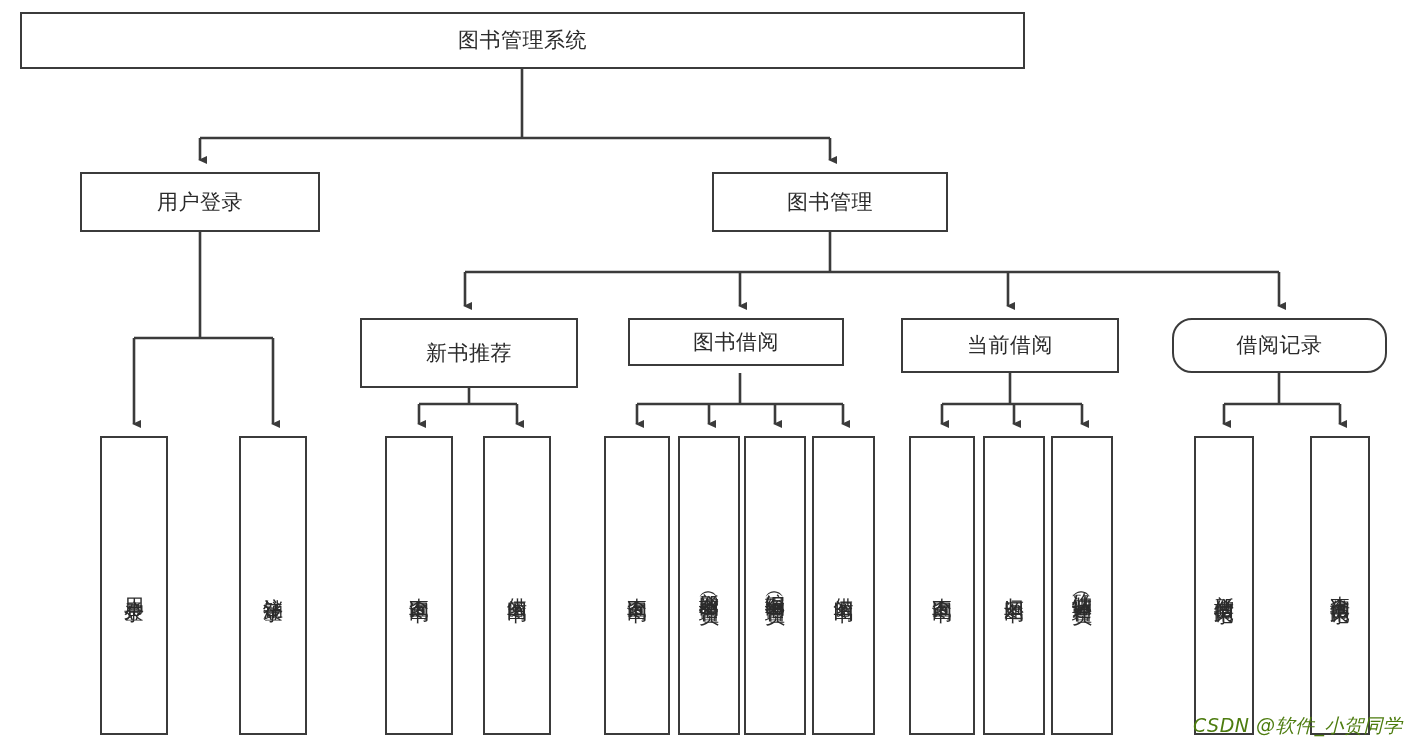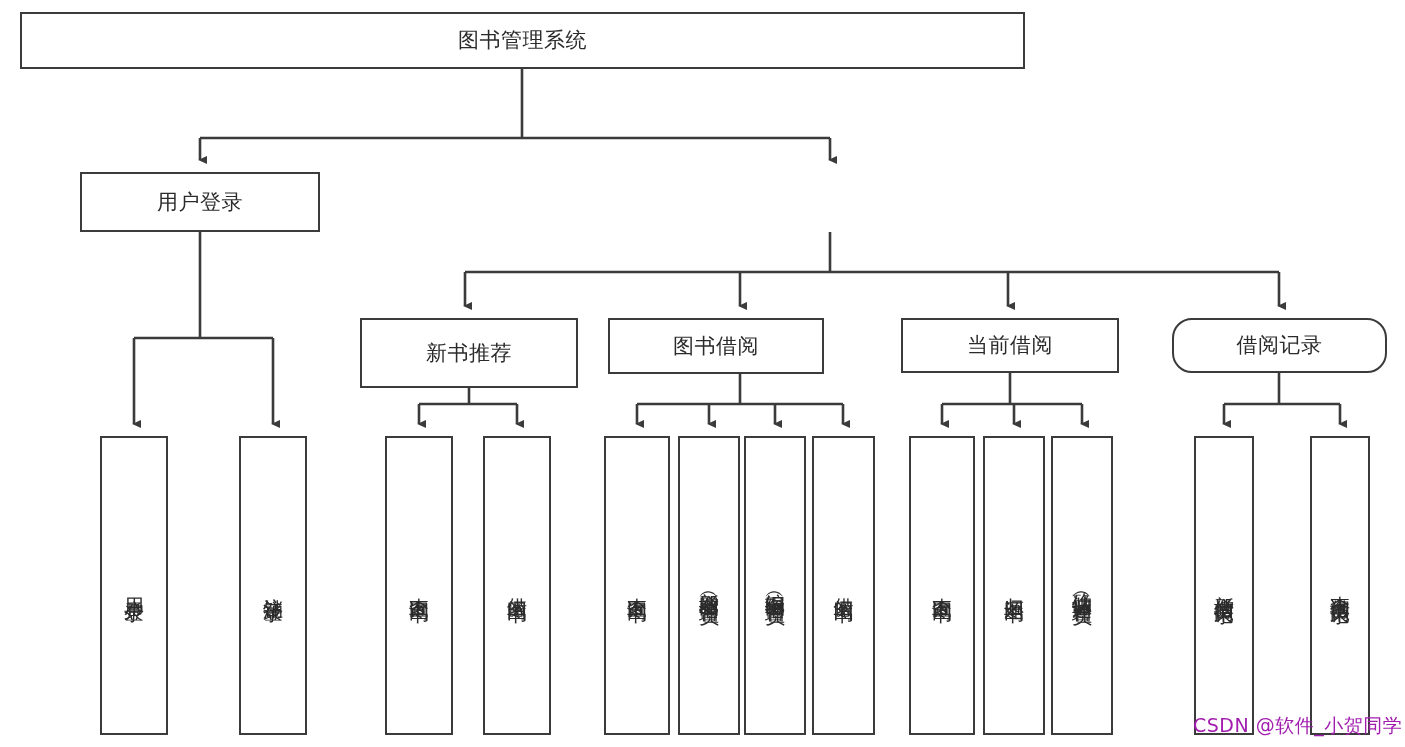--- a/index.html
+++ b/index.html
@@ -55,23 +55,24 @@
     font-size: 20px;
     line-height: 1.45;
     letter-spacing: 2px;
     white-space: normal;
     max-height: 100%;
     text-align: center;
   }
   .watermark {
     position: absolute;
     font-size: 19px;
-    color: #a21caf;
+    color: #4d7c0f;
     white-space: nowrap;
     letter-spacing: 0.5px;
+    font-style: italic;
   }
 </style>
 </head>
 <body>
 
 <div id="diagram-root">
 
   <svg class="connectors" viewBox="0 0 1405 747" xmlns="http://www.w3.org/2000/svg">
     <defs>
       <marker id="arrowhead" markerWidth="10" markerHeight="10" refX="4.2" refY="7.4" orient="auto" markerUnits="userSpaceOnUse">
@@ -125,25 +126,28 @@
     </g>
   </svg>
 
   <div class="node" id="node-root" style="left:20px; top:12px; width:1005px; height:57px;">
     <span class="node-label">图书管理系统</span>
   </div>
 
   <div class="node" style="left:80px; top:172px; width:240px; height:60px;">
     <span class="node-label">用户登录</span>
   </div>
+  <div class="node" style="left:712px; top:172px; width:236px; height:60px;">
+    <span class="node-label">图书管理</span>
+  </div>
 
   <div class="node" style="left:360px; top:318px; width:218px; height:70px;">
     <span class="node-label">新书推荐</span>
   </div>
-  <div class="node" style="left:608px; top:318px; width:216px; height:56px;">
+  <div class="node" style="left:628px; top:318px; width:216px; height:48px;">
     <span class="node-label">图书借阅</span>
   </div>
   <div class="node" style="left:901px; top:318px; width:218px; height:55px;">
     <span class="node-label">当前借阅</span>
   </div>
   <div class="node" style="left:1172px; top:318px; width:215px; height:55px;border-radius:20px;">
     <span class="node-label">借阅记录</span>
   </div>
 
   <div class="node leaf" style="left:100px; top:436px; width:68px; height:299px;">

